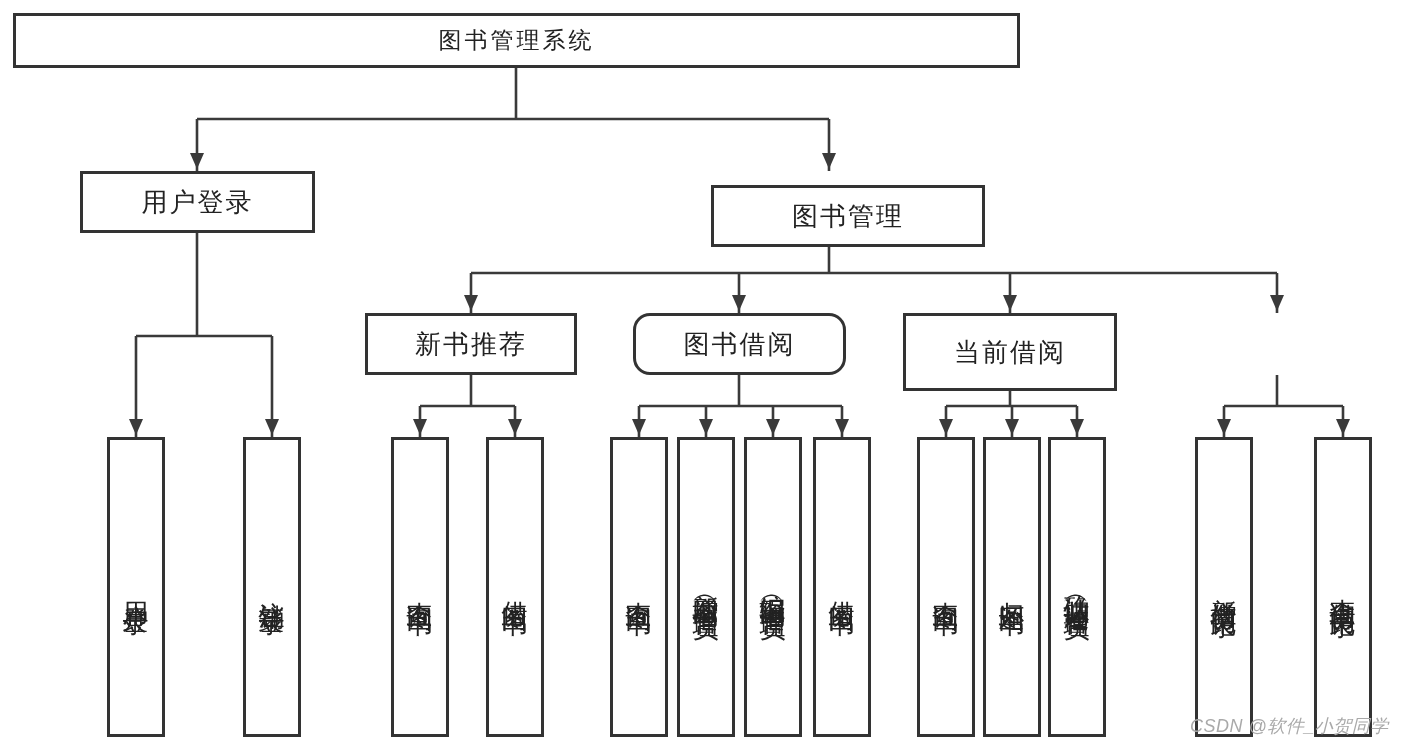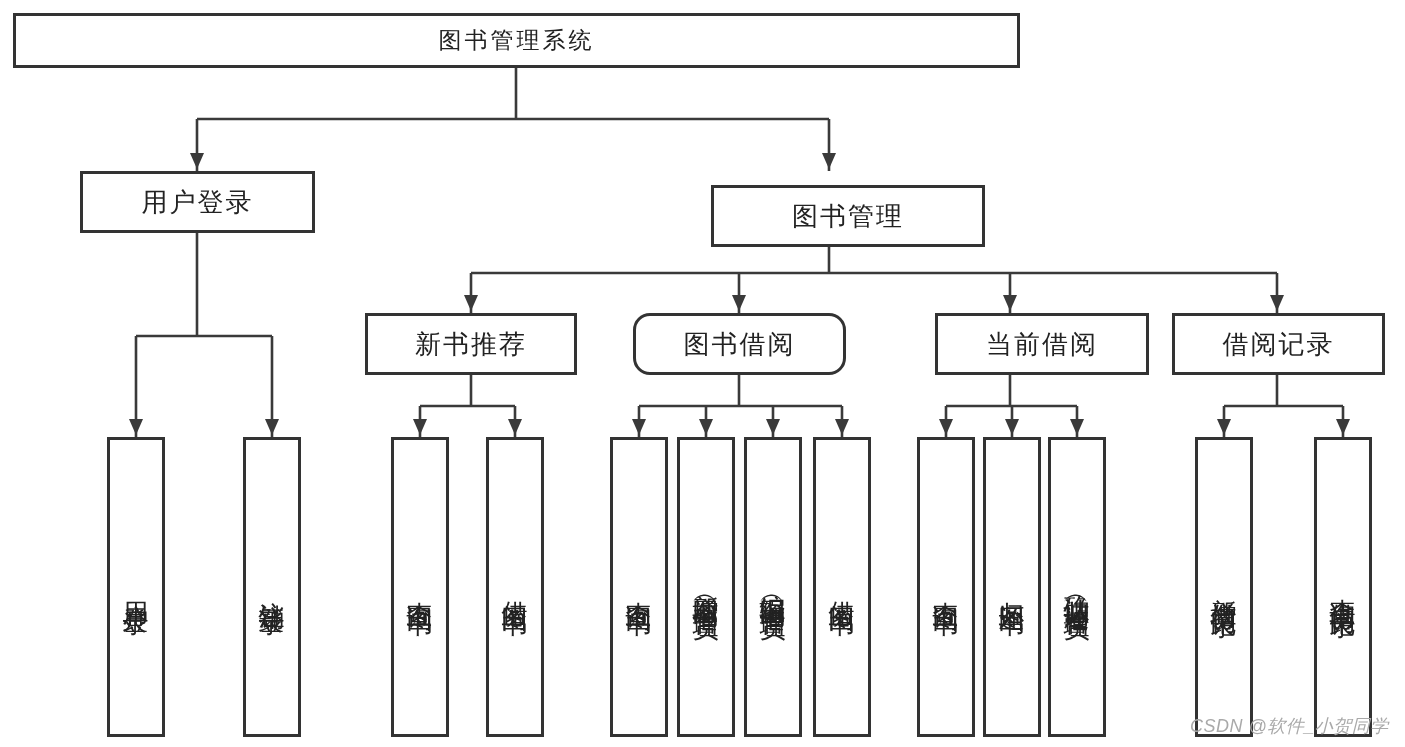--- a/index.html
+++ b/index.html
@@ -96,25 +96,22 @@
   <div class="box" style="left:711px; top:185px; width:274px; height:62px;">
     <span class="h-label">图书管理</span>
   </div>
 
   <div class="box" style="left:365px; top:313px; width:212px; height:62px;">
     <span class="h-label">新书推荐</span>
   </div>
   <div class="box" style="left:633px; top:313px; width:213px; height:62px;border-radius:17px;">
     <span class="h-label">图书借阅</span>
   </div>
-  <div class="box" style="left:903px; top:313px; width:214px; height:62px;margin-left:32px;">
+  <div class="box" style="left:903px; top:313px; width:214px; height:78px;">
     <span class="h-label">当前借阅</span>
-  </div>
-  <div class="box" style="left:1172px; top:313px; width:213px; height:62px;">
-    <span class="h-label">借阅记录</span>
   </div>
 
   <div class="box" style="left:107px; top:437px; width:58px; height:300px;">
     <span class="v-label">用户登录</span>
   </div>
   <div class="box" style="left:243px; top:437px; width:58px; height:300px;">
     <span class="v-label">注销登录</span>
   </div>
 
   <div class="box" style="left:391px; top:437px; width:58px; height:300px;">

